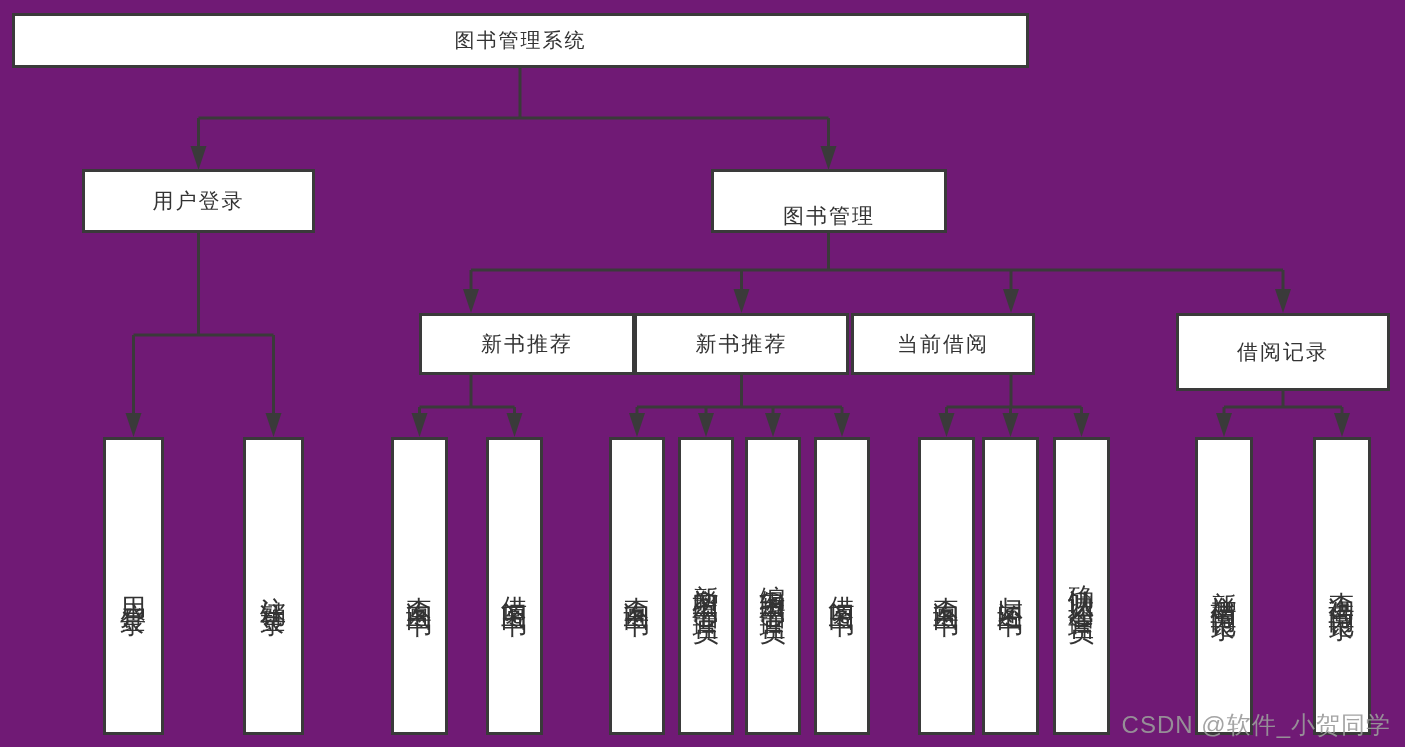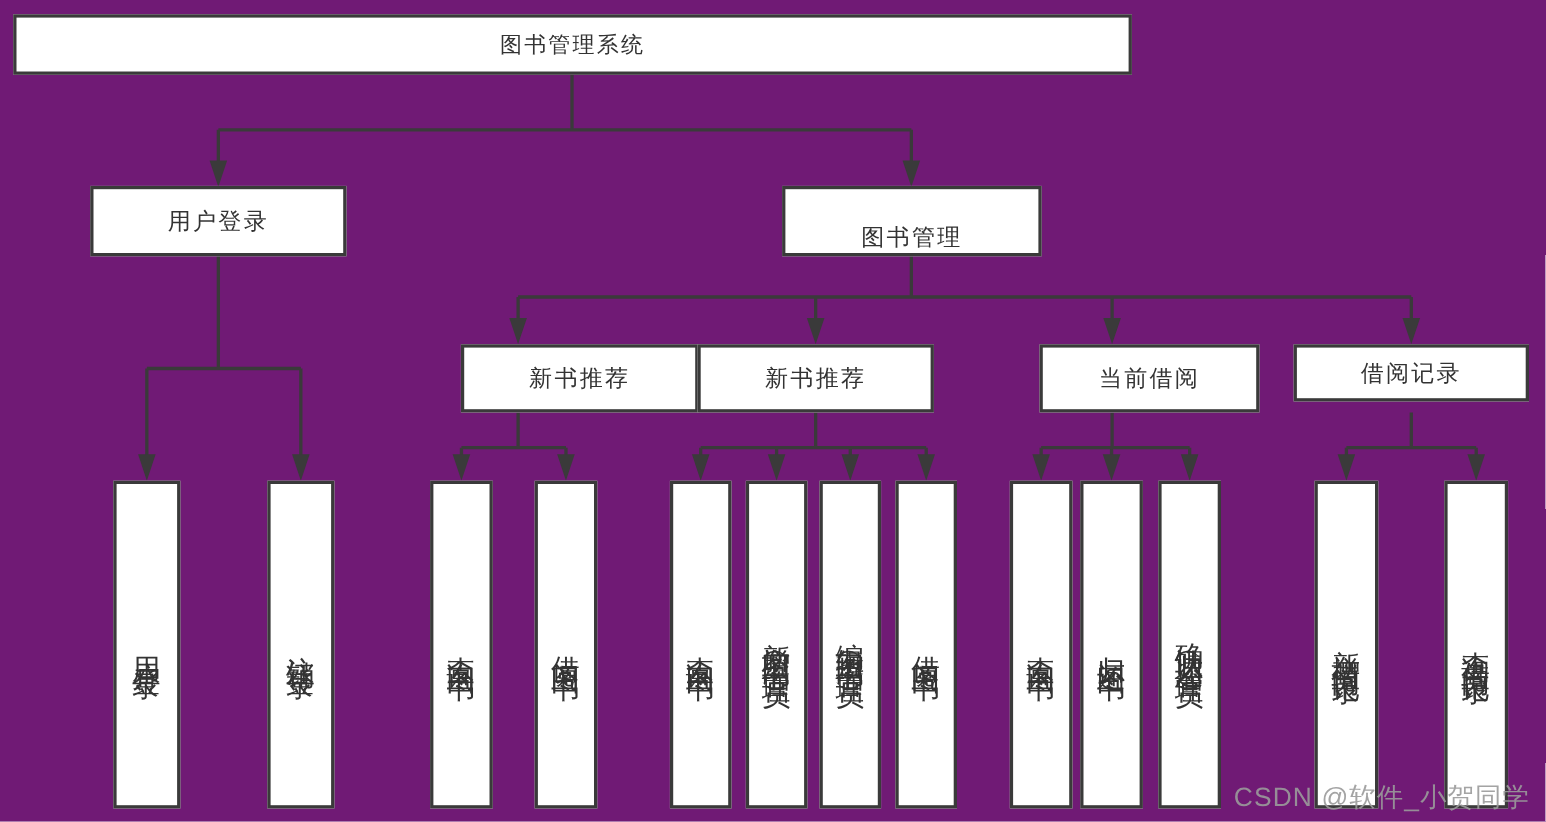--- a/index.html
+++ b/index.html
@@ -117,24 +117,24 @@
   <div class="hbox" style="left:711px; top:169px; width:236px; height:64px;align-items:flex-end;">
     <span>图书管理</span>
   </div>
 
   <div class="hbox" style="left:374px; top:313px; width:216px; height:62px;margin-left:45px;">
     <span>新书推荐</span>
   </div>
   <div class="hbox" style="left:634px; top:313px; width:215px; height:62px;">
     <span>新书推荐</span>
   </div>
-  <div class="hbox" style="left:945px; top:313px; width:200px; height:62px;text-align:center;">
+  <div class="hbox" style="left:851px; top:313px; width:184px; height:62px;text-align:center;">
     <span>当前借阅</span>
   </div>
-  <div class="hbox" style="left:1176px; top:313px; width:214px; height:52px;">
+  <div class="hbox" style="left:1176px; top:313px; width:214px; height:78px;">
     <span>借阅记录</span>
   </div>
 
   <div class="vbox" style="left:103px; top:437px; width:61px; height:298px;">
     <span class="vtext">用户登录</span>
   </div>
   <div class="vbox" style="left:243px; top:437px; width:61px; height:298px;">
     <span class="vtext">注销登录</span>
   </div>
 

